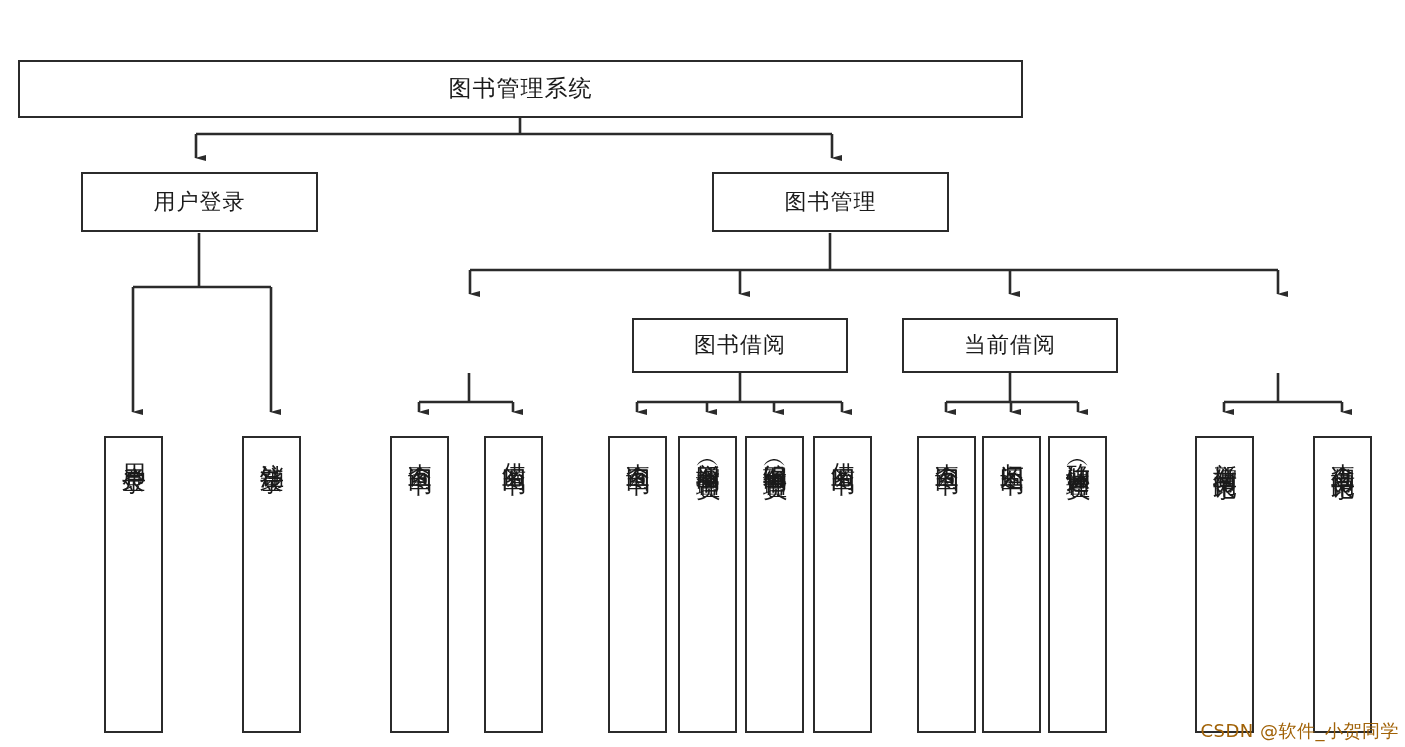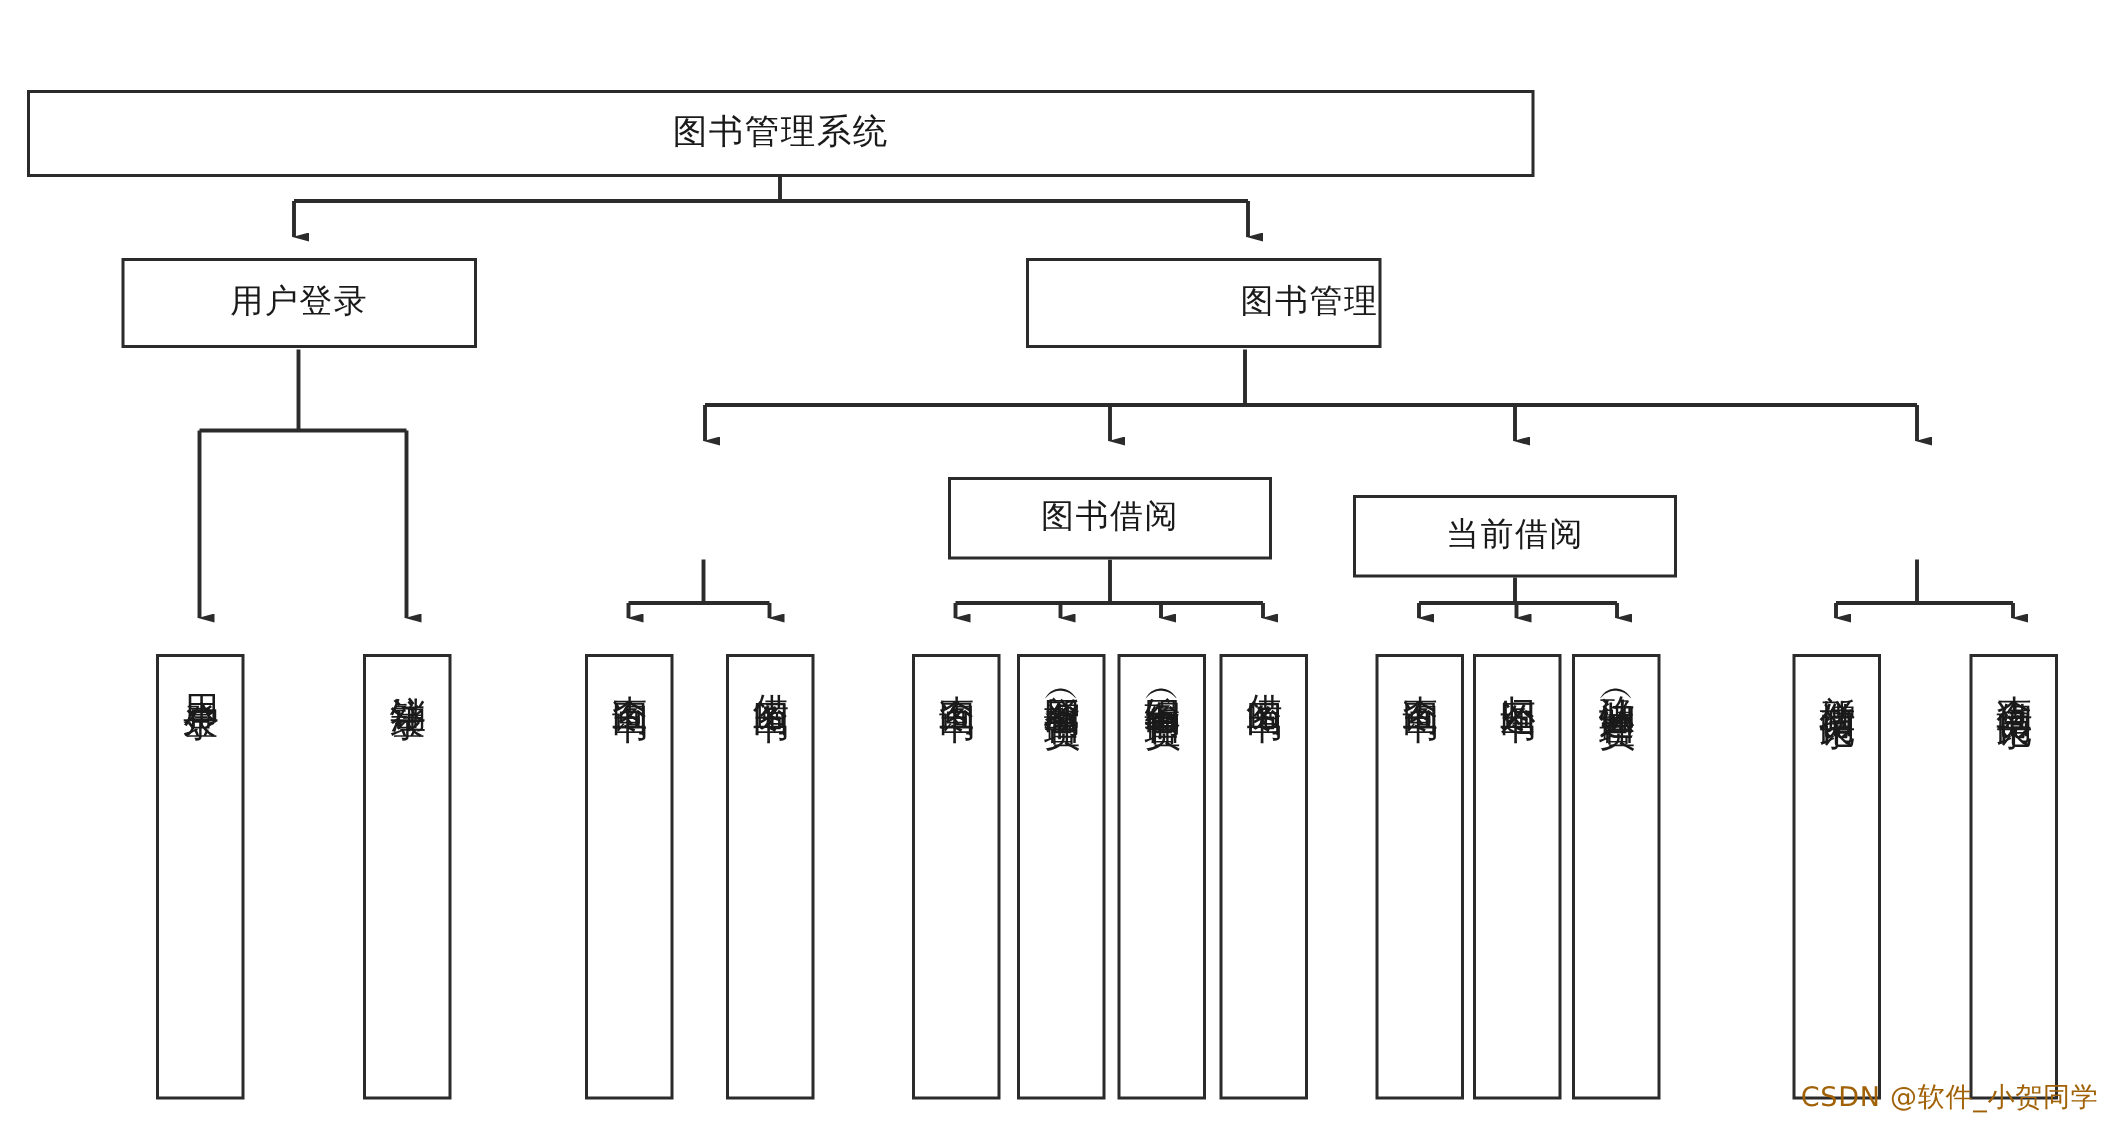--- a/index.html
+++ b/index.html
@@ -77,28 +77,28 @@
     </g>
   </svg>
 
   <div class="node h-node root" style="left:18px;top:13px;width:1005px;height:58px;margin-top:47px;">
     <span class="lbl">图书管理系统</span>
   </div>
 
   <div class="node h-node" style="left:81px;top:172px;width:237px;height:60px;">
     <span class="lbl">用户登录</span>
   </div>
-  <div class="node h-node" style="left:684px;top:172px;width:237px;height:60px;justify-content:flex-end;">
+  <div class="node h-node" style="left:712px;top:172px;width:237px;height:60px;">
     <span class="lbl">图书管理</span>
   </div>
 
   <div class="node h-node" style="left:632px;top:318px;width:216px;height:55px;justify-content:center;">
     <span class="lbl">图书借阅</span>
   </div>
-  <div class="node h-node" style="left:902px;top:330px;width:216px;height:55px;">
+  <div class="node h-node" style="left:902px;top:318px;width:216px;height:55px;">
     <span class="lbl">当前借阅</span>
   </div>
 
   <div class="node v-node" style="left:104px;top:436px;width:59px;height:297px;">
     <span class="lbl">用户登录</span>
   </div>
   <div class="node v-node" style="left:242px;top:436px;width:59px;height:297px;">
     <span class="lbl">注销登录</span>
   </div>
 

